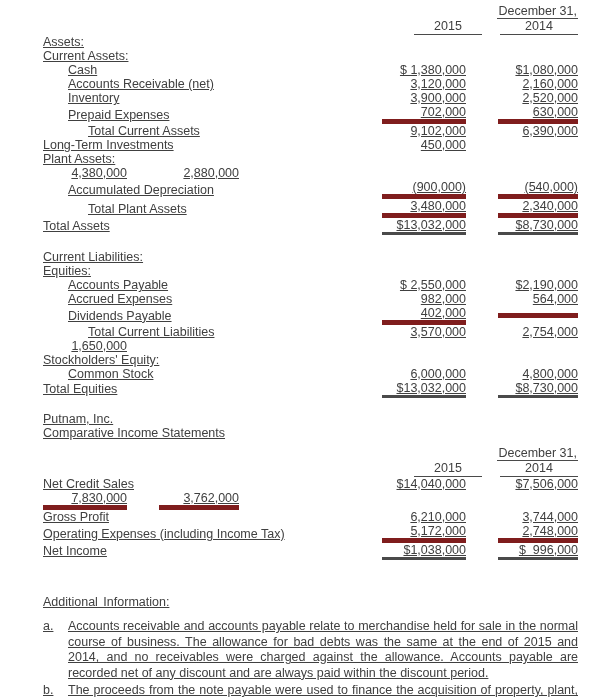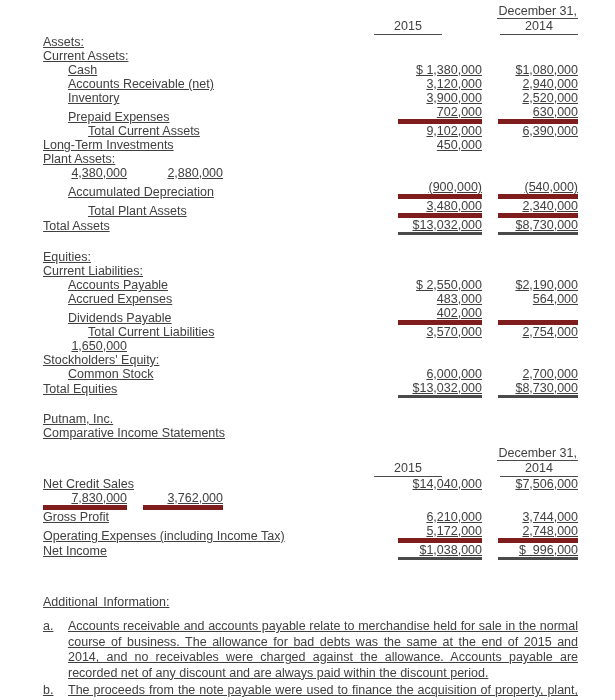--- a/index.html
+++ b/index.html
@@ -5,33 +5,33 @@
   html,body{margin:0;padding:0;background:#ffffff;}
   body{
     width:615px;height:700px;overflow:hidden;
     font-family:"Liberation Sans","DejaVu Sans",sans-serif;
     font-size:12.5px;color:#404040;
     -webkit-font-smoothing:antialiased;
   }
   .doc{padding:4px 37px 0 43px;text-decoration:underline;}
 
   
-  .row{display:flex;line-height:14px;align-items:flex-end;}
+  .row{display:flex;line-height:14px;align-items:center;gap:16px;}
   .lbl{flex:1;white-space:pre;}
   .ind1{padding-left:25px;}
   .ind2{padding-left:45px;}
   .val{width:84px;text-align:right;white-space:pre;}
   .v14{width:80px;margin-left:16px;}
   .u-s{border-bottom:5px solid #7f1d1d;}
   .u-d{border-bottom:1px solid #4a4a4a;box-shadow:0 2px 0 #4a4a4a;}
 
   
   .thead-date{text-align:right;line-height:14px;}
   .dec{display:inline-block;border-bottom:1px solid #4a4a4a;padding:0 1px;}
-  .years{display:flex;line-height:15px;gap:40px;}
+  .years{display:flex;line-height:15px;}
   .ysp{flex:1;}
   .ycell{width:84px;text-align:right;}
   .ycell2{width:80px;margin-left:16px;}
   .yin{display:inline-block;text-align:center;border-bottom:1px solid #4a4a4a;}
   .y15in{width:68px;}
   .y14in{width:78px;}
 
   
   .sec-gap{height:17px;}
   .title-block{margin-top:16px;text-align:left;line-height:14px;}
@@ -71,21 +71,21 @@
         <span class="val v14"></span>
     </div>
     <div class="row">
       <span class="lbl ind1">Cash</span>
       <span class="val">$ 1,380,000</span>
       <span class="val v14">$1,080,000</span>
     </div>
     <div class="row">
       <span class="lbl ind1">Accounts Receivable (net)</span>
       <span class="val">3,120,000</span>
-      <span class="val v14">2,940,000</span>
+      <span class="val v14">2,160,000</span>
     </div>
     <div class="row">
       <span class="lbl ind1">Inventory</span>
       <span class="val">3,900,000</span>
       <span class="val v14">2,520,000</span>
     </div>
     <div class="row">
       <span class="lbl ind1">Prepaid Expenses</span>
       <span class="val u-s">702,000</span>
       <span class="val v14 u-s">630,000</span>
@@ -123,37 +123,37 @@
       <span class="lbl">Total Assets</span>
       <span class="val u-d">$13,032,000</span>
       <span class="val v14 u-d">$8,730,000</span>
     </div>
   </div>
 
   <div class="sec-gap"></div>
 
   <div>
     <div class="row">
+      <span class="lbl">Current Liabilities:</span>
+      <span class="val"></span>
+        <span class="val v14"></span>
+    </div>
+    <div class="row">
       <span class="lbl">Equities:</span>
-      <span class="val"></span>
-        <span class="val v14"></span>
-    </div>
-    <div class="row">
-      <span class="lbl">Current Liabilities:</span>
       <span class="val"></span>
         <span class="val v14"></span>
     </div>
     <div class="row">
       <span class="lbl ind1">Accounts Payable</span>
       <span class="val">$ 2,550,000</span>
       <span class="val v14">$2,190,000</span>
     </div>
     <div class="row">
       <span class="lbl ind1">Accrued Expenses</span>
-      <span class="val">483,000</span>
+      <span class="val">982,000</span>
       <span class="val v14">564,000</span>
     </div>
     <div class="row">
       <span class="lbl ind1">Dividends Payable</span>
       <span class="val u-s">402,000</span>
       <span class="val v14 u-s"></span>
     </div>
     <div class="row">
       <span class="lbl ind2">Total Current Liabilities</span>
       <span class="val">3,570,000</span>
@@ -164,21 +164,21 @@
       <span class="val v14"></span>
     </div>
     <div class="row">
       <span class="lbl">Stockholders' Equity:</span>
       <span class="val"></span>
         <span class="val v14"></span>
     </div>
     <div class="row">
       <span class="lbl ind1">Common Stock</span>
       <span class="val">6,000,000</span>
-      <span class="val v14">2,700,000</span>
+      <span class="val v14">4,800,000</span>
     </div>
     <div class="row">
       <span class="lbl">Total Equities</span>
       <span class="val u-d">$13,032,000</span>
       <span class="val v14 u-d">$8,730,000</span>
     </div>
   </div>
 
   <div class="title-block">
     <div>Putnam, Inc.</div>

